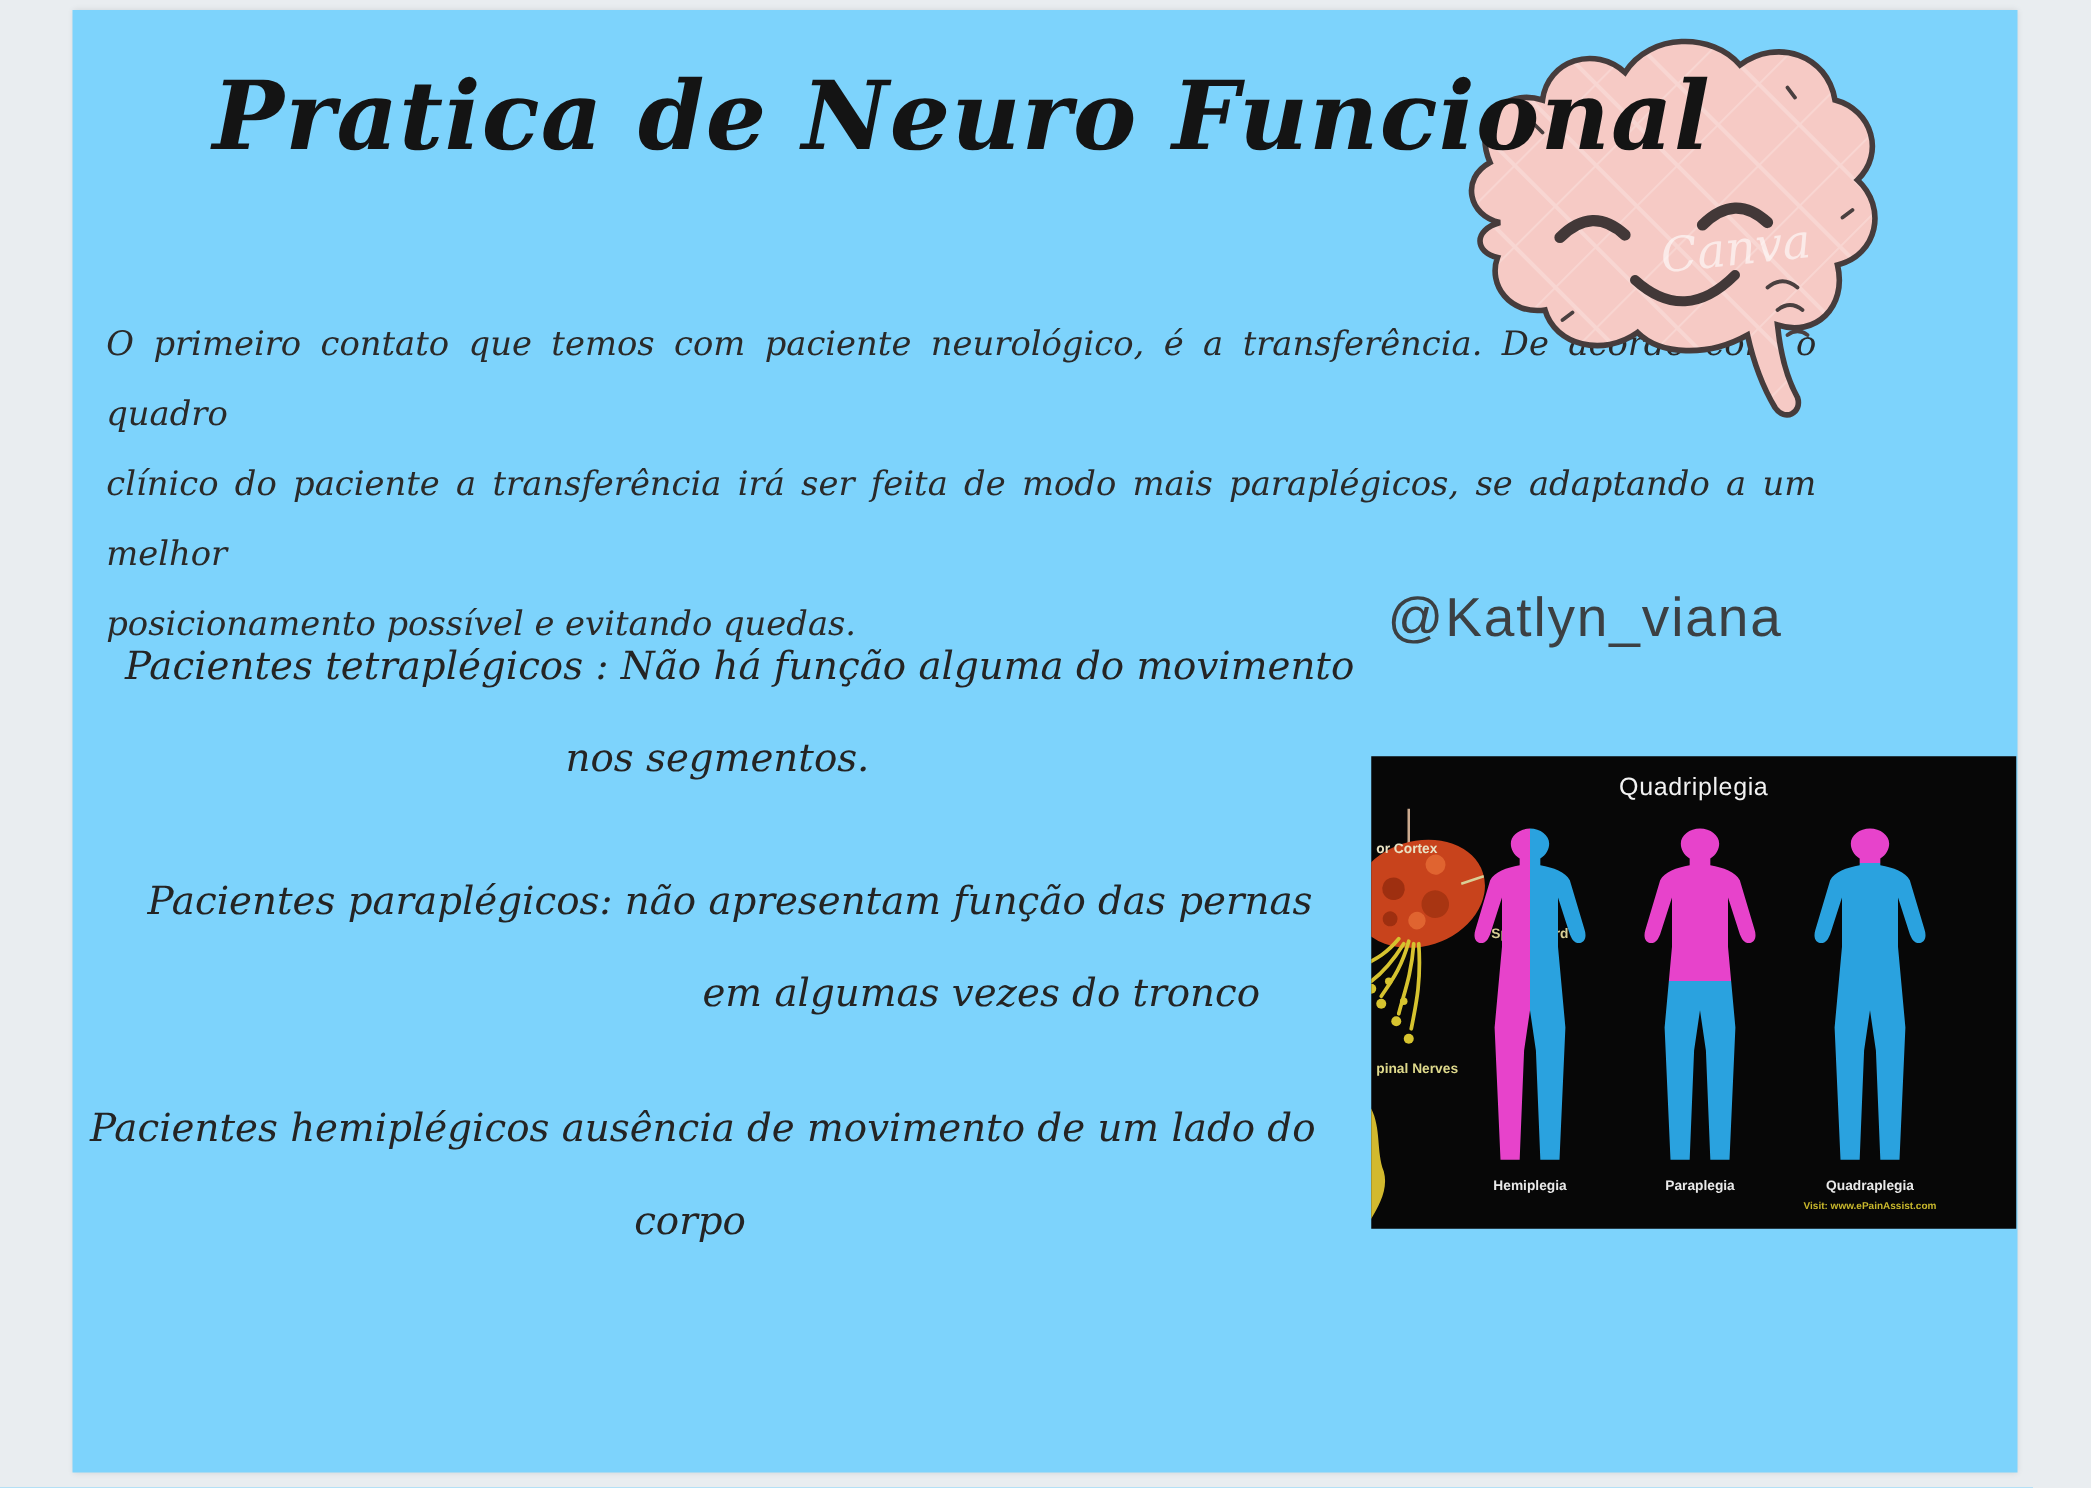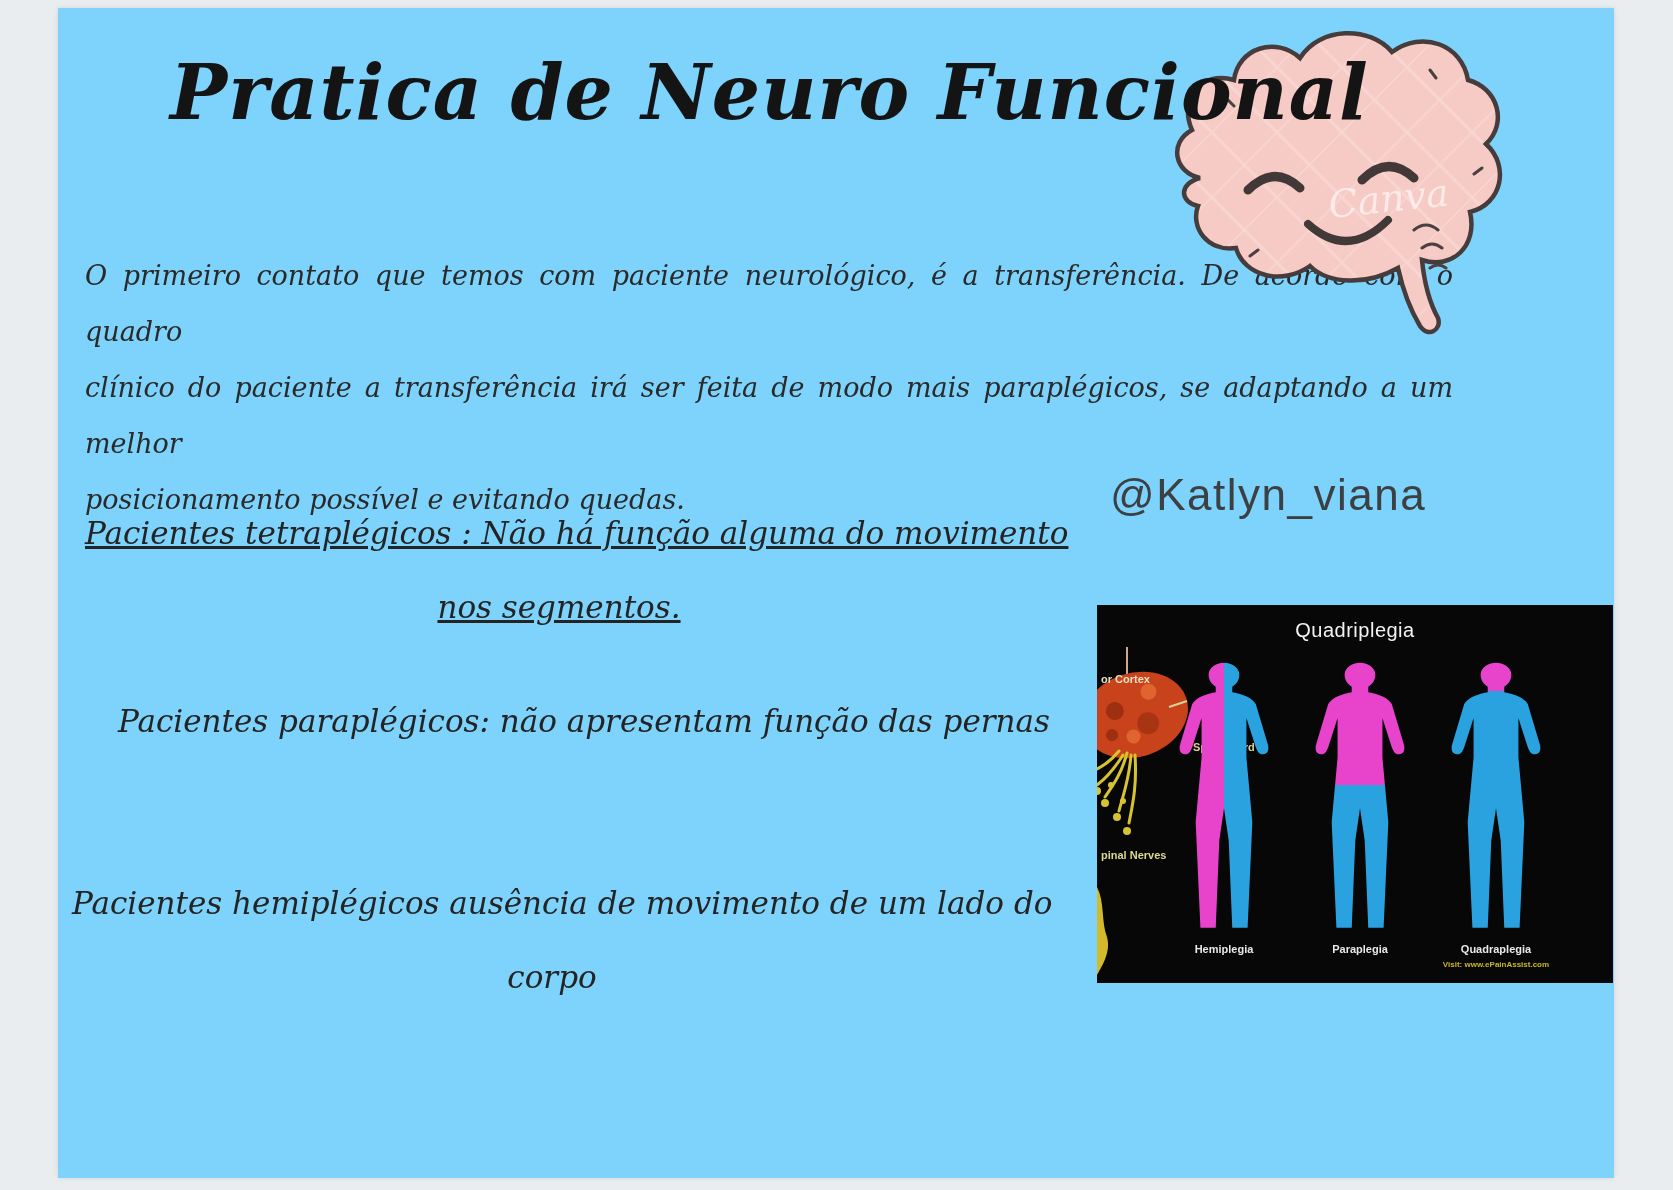--- a/index.html
+++ b/index.html
@@ -26,21 +26,21 @@
     position:absolute;left:27px;top:240px;width:1368px;z-index:1;
     font-size:27px;line-height:56px;color:#2a2a2a;
   }
   .intro .jline{text-align:justify;text-align-last:justify;}
   .handle{
     position:absolute;left:1052px;top:462px;width:360px;
     font-size:44px;color:#3c4043;letter-spacing:1.5px;white-space:nowrap;z-index:2;
   }
   .note{position:absolute;font-size:31px;line-height:74px;color:#242424;z-index:1;}
   .note div{white-space:nowrap;}
-  .note-tetra{left:27px;top:488px;width:948px;text-align:center;text-decoration:underline;}
+  .note-tetra{left:42px;top:488px;width:948px;text-align:center;}
   .note-para{left:-50px;top:676px;width:1000px;text-align:right;}
   .note-para .indent{padding-left:110px;}
   .note-hemi{left:14px;top:858px;width:960px;text-align:center;}
   .diagram{
     position:absolute;left:1039px;top:597px;width:516px;height:378px;
     background:#070707;z-index:3;overflow:hidden;
   }
   .dg-title{
     position:absolute;left:0;top:14px;width:100%;text-align:center;
     color:#f2f2f2;font-size:20px;font-weight:normal;letter-spacing:0.5px;
@@ -116,20 +116,21 @@
 
   <div class="handle">@Katlyn_viana</div>
 
   <div class="note note-tetra script">
     <div>Pacientes tetraplégicos : Não há função  alguma do movimento</div>
     <div>nos segmentos.</div>
   </div>
 
   <div class="note note-para script">
     <div class="indent">Pacientes paraplégicos: não apresentam função das pernas</div>
+    <div>em algumas vezes do tronco</div>
   </div>
 
   <div class="note note-hemi script">
     <div>Pacientes hemiplégicos ausência de movimento de um lado do</div>
     <div>corpo</div>
   </div>
 
   <div class="diagram">
     <div class="dg-title">Quadriplegia</div>
 

